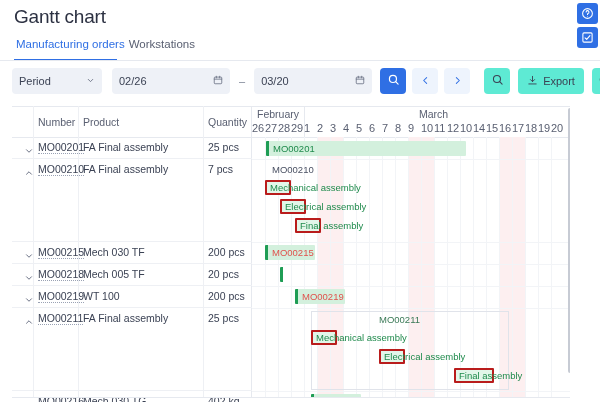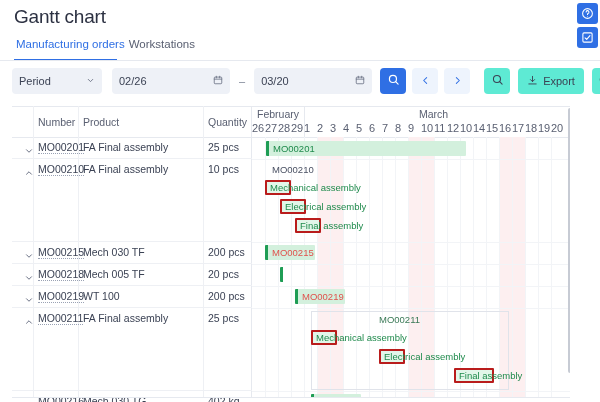--- a/index.html
+++ b/index.html
@@ -289,21 +289,21 @@
       </div>
 
       <div class="lrow" style="top:53px; height:83px;">
         <span class="caret">
           <svg width="10" height="10" viewBox="0 0 24 24" fill="none" stroke="#6b7285" stroke-width="2.4">
               <path d="M6 15l6-6 6 6" stroke-linecap="round" stroke-linejoin="round"></path>
             </svg>
         </span>
         <span class="num">MO00210</span>
         <span class="prod">FA Final assembly</span>
-        <span class="qty">10 pcs</span>
+        <span class="qty">7 pcs</span>
       </div>
 
       <div class="lrow" style="top:136px; height:22px;">
         <span class="caret">
           <svg width="10" height="10" viewBox="0 0 24 24" fill="none" stroke="#6b7285" stroke-width="2.4">
               <path d="M6 9l6 6 6-6" stroke-linecap="round" stroke-linejoin="round"></path>
             </svg>
         </span>
         <span class="num">MO00215</span>
         <span class="prod">Mech 030 TF</span>

